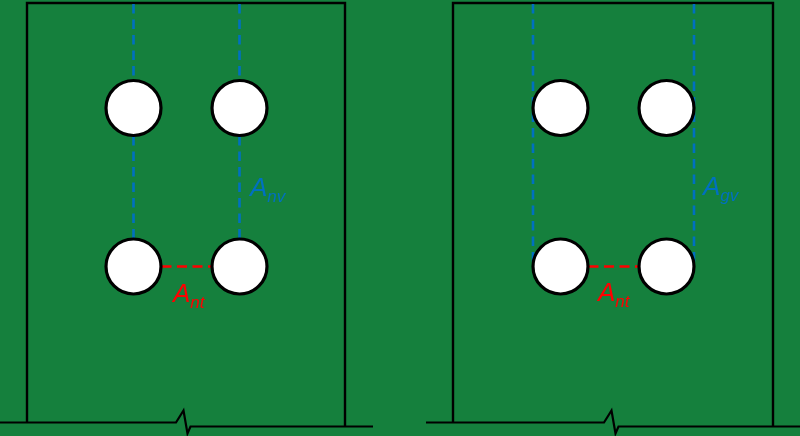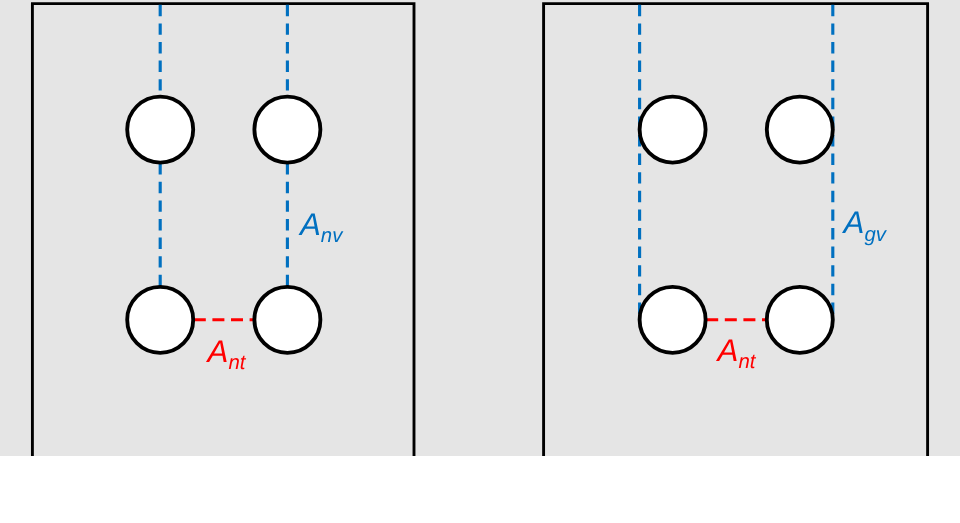--- a/index.html
+++ b/index.html
@@ -3,22 +3,22 @@
 <meta charset="utf-8">
 <style>
   html, body {
     margin: 0;
     padding: 0;
     background: #ffffff;
   }
   .canvas {
     position: relative;
     width: 800px;
-    height: 380px;
-    background: #e5e5e5;
+    height: 436px;
+    background: #15803d;
     font-family: "Liberation Sans", sans-serif;
     overflow: hidden;
   }
   svg {
     display: block;
   }
   .plate-outline {
     fill: none;
     stroke: #000000;
     stroke-width: 2.4;

